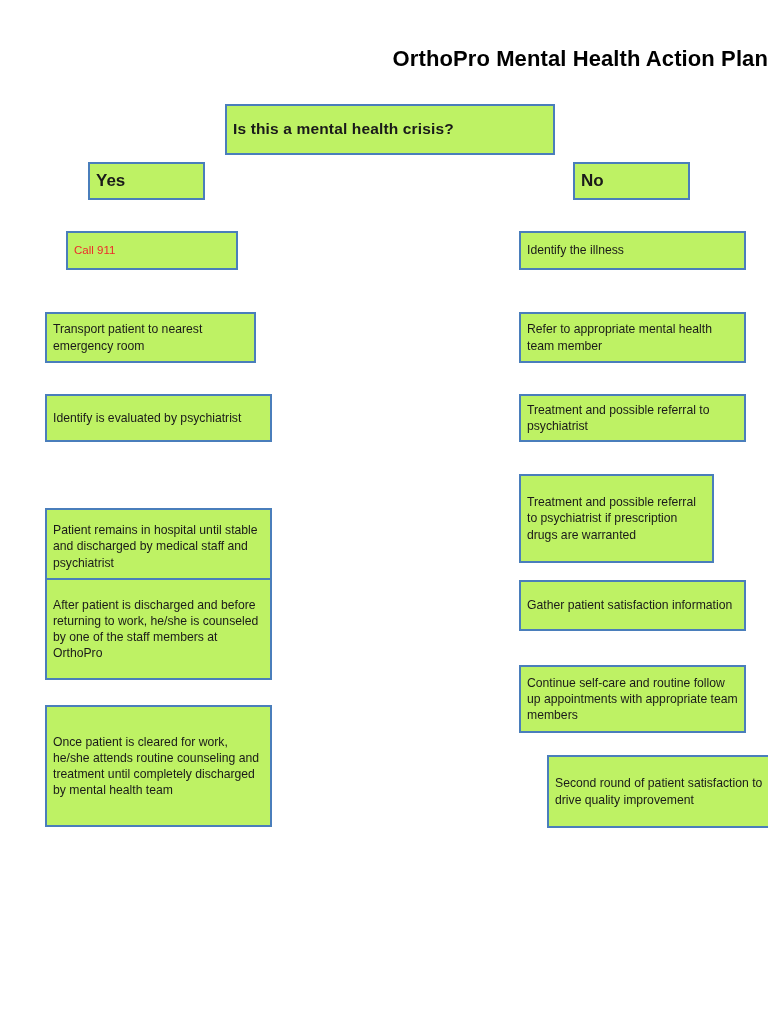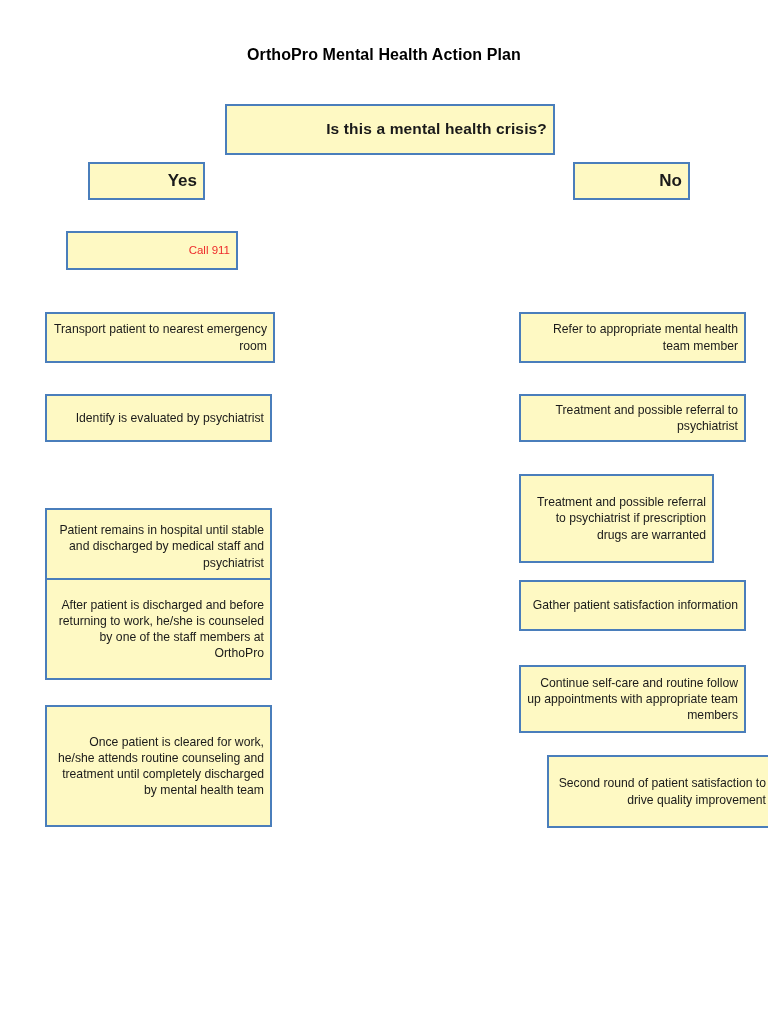--- a/index.html
+++ b/index.html
@@ -21,35 +21,35 @@
     left: 0;
     top: 0;
     width: 768px;
     height: 1024px;
   }
   .page-title {
     position: absolute;
     left: 0;
     top: 46px;
     width: 768px;
-    text-align: center;
-    font-size: 16px;
+    text-align: right;
+    font-size: 22px;
     font-weight: bold;
     letter-spacing: 0.1px;
     color: #000000;
   }
   .node {
     position: absolute;
     box-sizing: border-box;
-    background: #fef9c3;
+    background: #bef264;
     border: 2px solid #4a7ebb;
     display: flex;
     align-items: center;
     justify-content: center;
-    text-align: right;
+    text-align: left;
     line-height: 1.32;
     color: #1a1a1a;
   }
   .node .node-text {
     display: block;
     width: 100%;
     padding: 0 6px;
     white-space: pre-line;
   }
   .node-decision {
@@ -81,21 +81,21 @@
   </div>
 
   <div class="node node-branch" style="left:88px; top:162px; width:117px; height:38px;">
     <span class="node-text">Yes</span>
   </div>
 
   <div class="node node-emergency" style="left:66px; top:231px; width:172px; height:39px;">
     <span class="node-text">Call 911</span>
   </div>
 
-  <div class="node node-step" style="left:45px; top:312px; width:230px; height:51px;">
+  <div class="node node-step" style="left:45px; top:312px; width:211px; height:51px;">
     <span class="node-text">Transport patient to nearest emergency room</span>
   </div>
 
   <div class="node node-step" style="left:45px; top:394px; width:227px; height:48px;">
     <span class="node-text">Identify is evaluated by psychiatrist</span>
   </div>
 
   <div class="node node-step" style="left:45px; top:474px; width:227px; height:77px;margin-top:34px;">
     <span class="node-text">Patient remains in hospital until stable and discharged by medical staff and psychiatrist</span>
   </div>
@@ -105,20 +105,23 @@
   </div>
 
   <div class="node node-step" style="left:45px; top:705px; width:227px; height:122px;">
     <span class="node-text">Once patient is cleared for work, he/she attends routine counseling and treatment until completely discharged by mental health team</span>
   </div>
 
   <div class="node node-branch" style="left:573px; top:162px; width:117px; height:38px;">
     <span class="node-text">No</span>
   </div>
 
+  <div class="node node-step" style="left:519px; top:231px; width:227px; height:39px;">
+    <span class="node-text">Identify the illness</span>
+  </div>
 
   <div class="node node-step" style="left:519px; top:312px; width:227px; height:51px;">
     <span class="node-text">Refer to appropriate mental health team member</span>
   </div>
 
   <div class="node node-step" style="left:519px; top:394px; width:227px; height:48px;">
     <span class="node-text">Treatment and possible referral to psychiatrist</span>
   </div>
 
   <div class="node node-step" style="left:519px; top:474px; width:195px; height:89px;">

